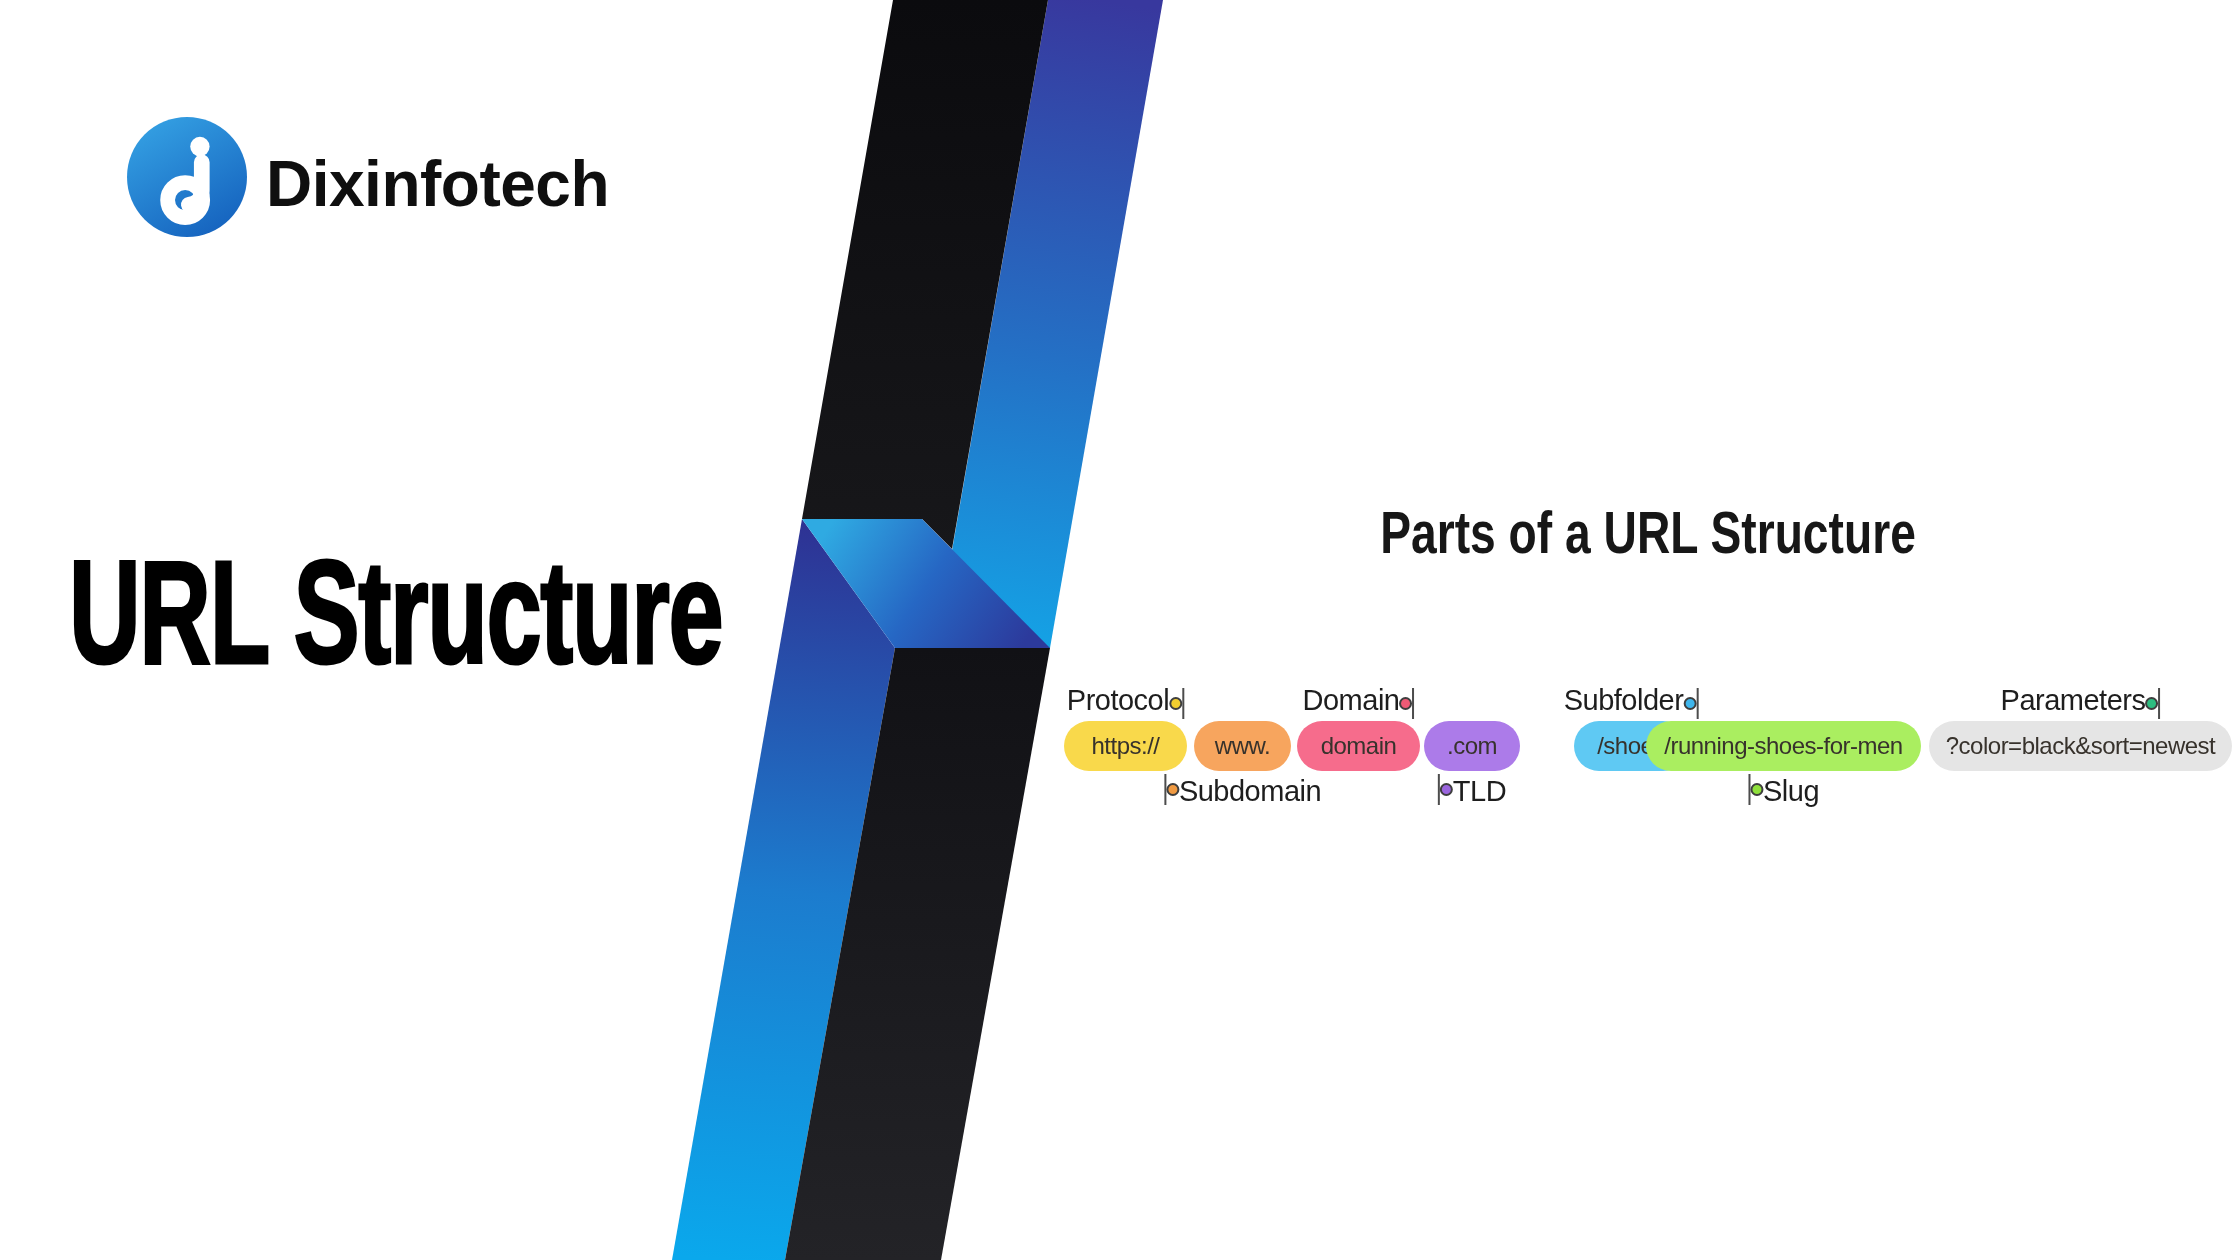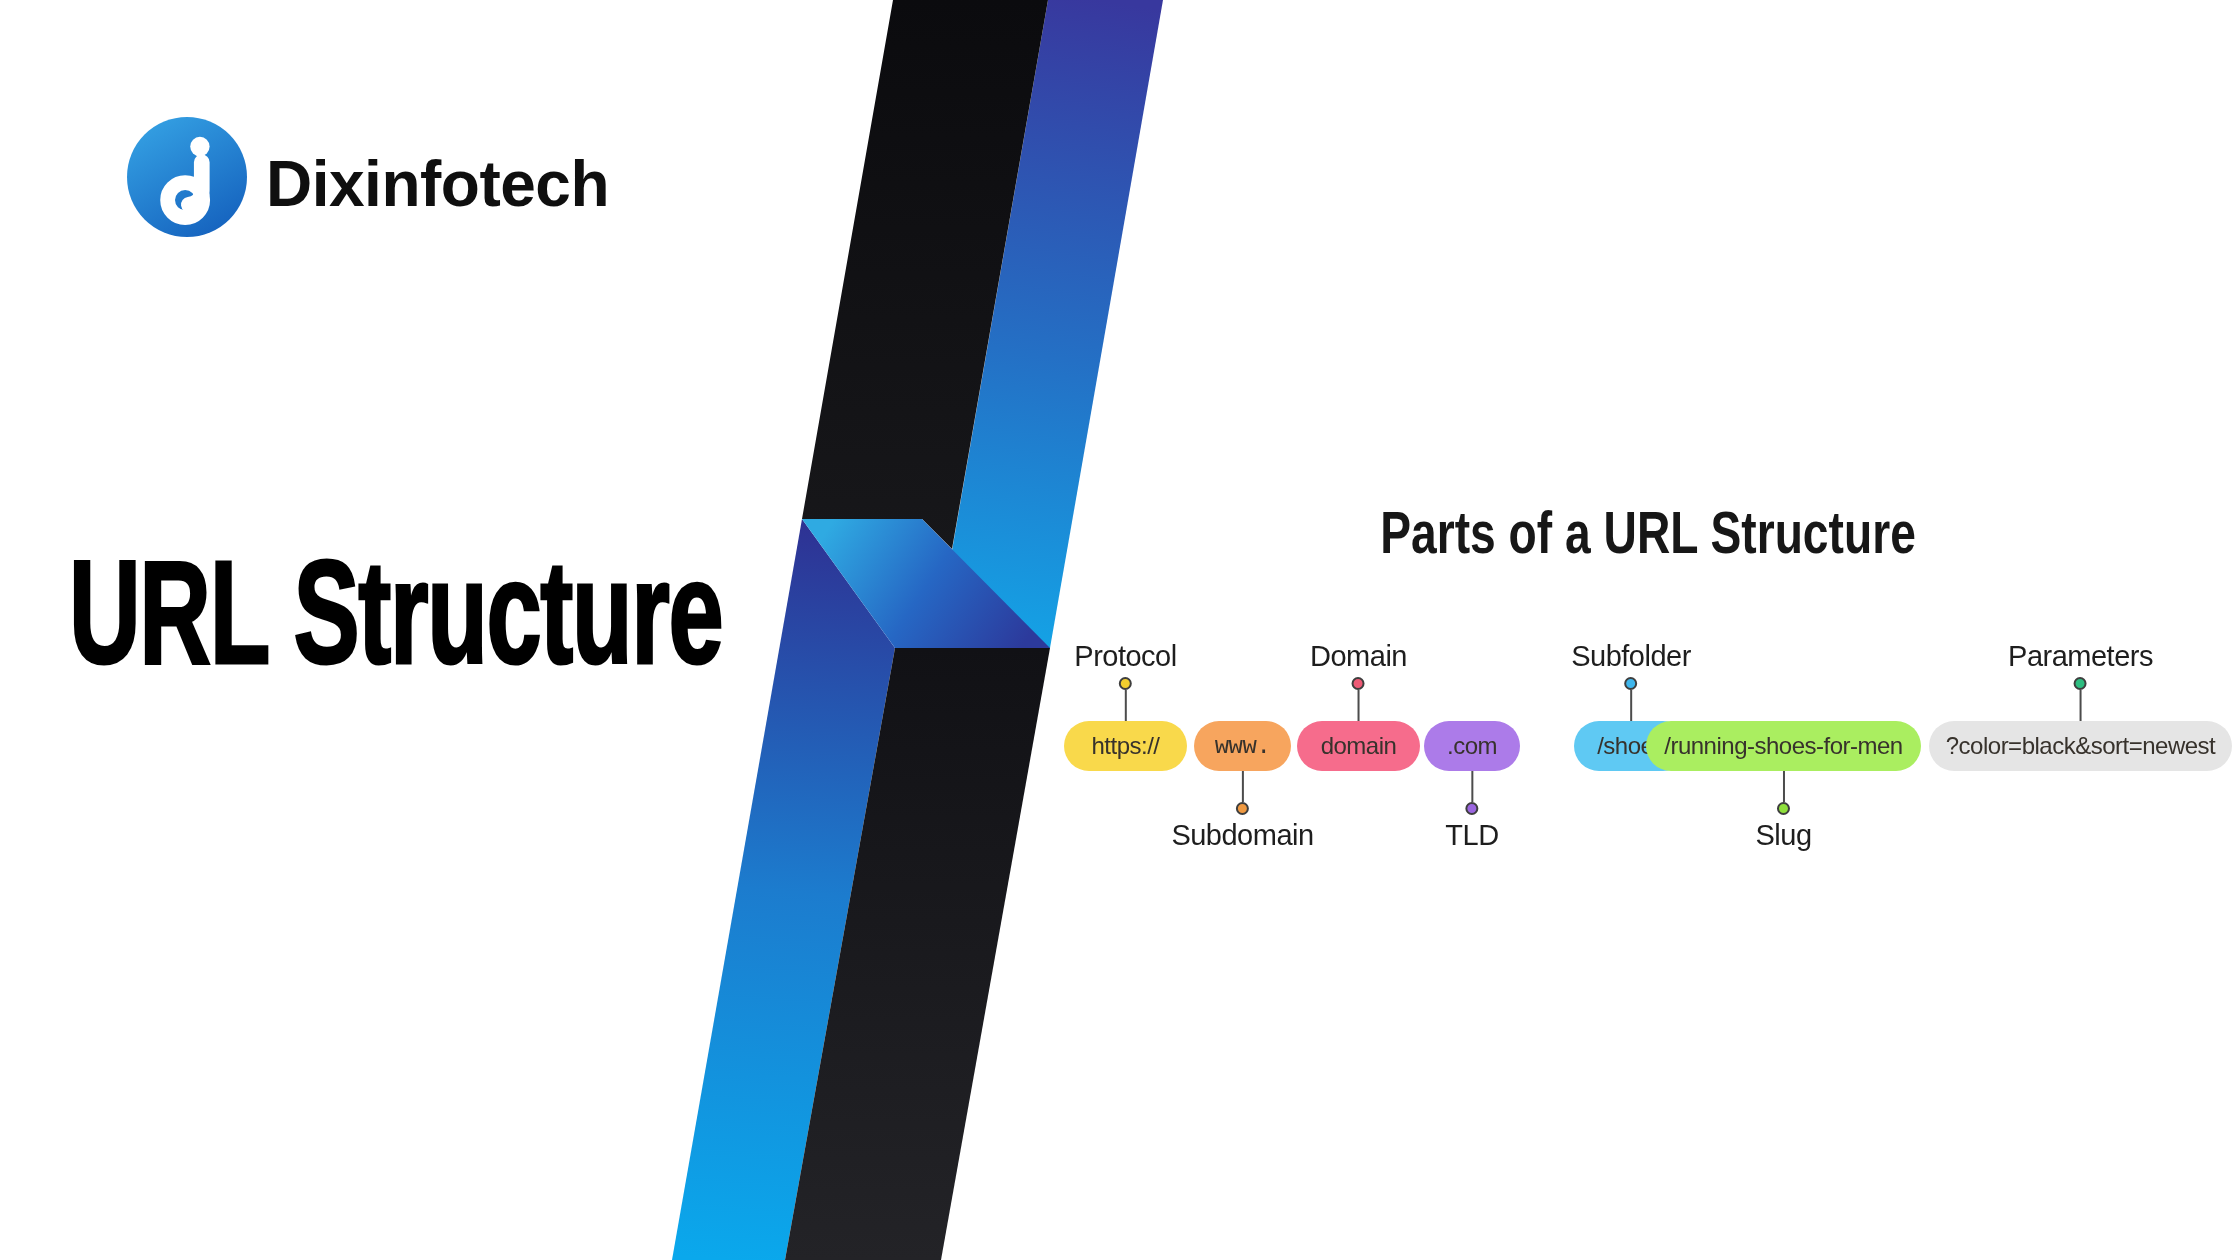--- a/index.html
+++ b/index.html
@@ -24,21 +24,21 @@
                  text-align:center;font-size:60px;font-weight:700;color:#171717;
                  line-height:1.1;white-space:nowrap;
                  transform:scaleX(0.77);transform-origin:center top;}
 
   .segments-row{position:absolute;left:0;top:721px;width:2240px;height:50px;}
   .segment{position:absolute;top:0;height:50px;}
   .pill{position:absolute;left:0;top:0;width:100%;height:50px;border-radius:25px;
         display:flex;align-items:center;justify-content:center;
         font-size:24px;letter-spacing:-0.5px;color:#37322c;white-space:nowrap;}
   .pointer{position:absolute;left:50%;transform:translateX(-50%);
-           display:flex;flex-direction:column;align-items:center;}
+           display:flex;flex-direction:row;align-items:center;}
   .pointer.above{bottom:100%;}
   .pointer.below{top:100%;}
   .ptr-label{font-size:29px;color:#1e1e1e;letter-spacing:-0.5px;line-height:1.1;white-space:nowrap;}
   .pointer.above .ptr-label{margin-bottom:4px;}
   .pointer.below .ptr-label{margin-top:5px;}
   .ptr-dot{width:13px;height:13px;border-radius:50%;border:2px solid #3e3e3e;box-sizing:border-box;}
   .ptr-line{width:2px;height:31px;background:#4c4c4c;}
 </style>
 </head>
 <body>
@@ -106,21 +106,21 @@
           <div class="ptr-line"></div>
         </div>
         <div class="pill" style="background: rgb(249, 217, 75);">https://</div>
       </div>
       <div class="segment" style="left: 1194px; width: 97px;">
         <div class="pointer below">
           <div class="ptr-line"></div>
           <div class="ptr-dot" style="background: rgb(240, 154, 66);"></div>
           <div class="ptr-label">Subdomain</div>
         </div>
-        <div class="pill" style="background: rgb(247, 165, 94); font-family: Liberation Mono, monospace;">www.</div>
+        <div class="pill" style="background: rgb(247, 165, 94);">www.</div>
       </div>
       <div class="segment" style="left: 1297px; width: 123px;">
         <div class="pointer above">
           <div class="ptr-label">Domain</div>
           <div class="ptr-dot" style="background: rgb(238, 90, 117);"></div>
           <div class="ptr-line"></div>
         </div>
         <div class="pill" style="background: rgb(246, 108, 140);">domain</div>
       </div>
       <div class="segment" style="left: 1424px; width: 96px;">

